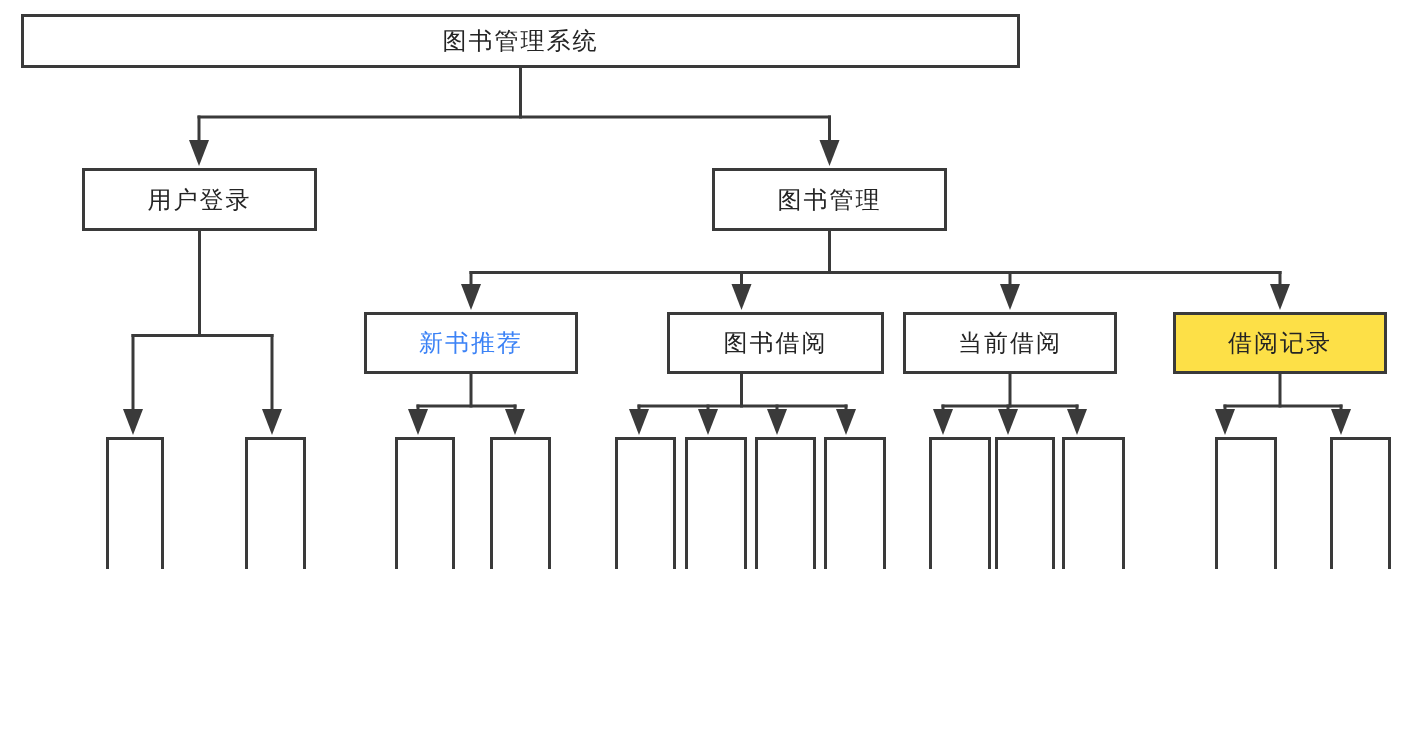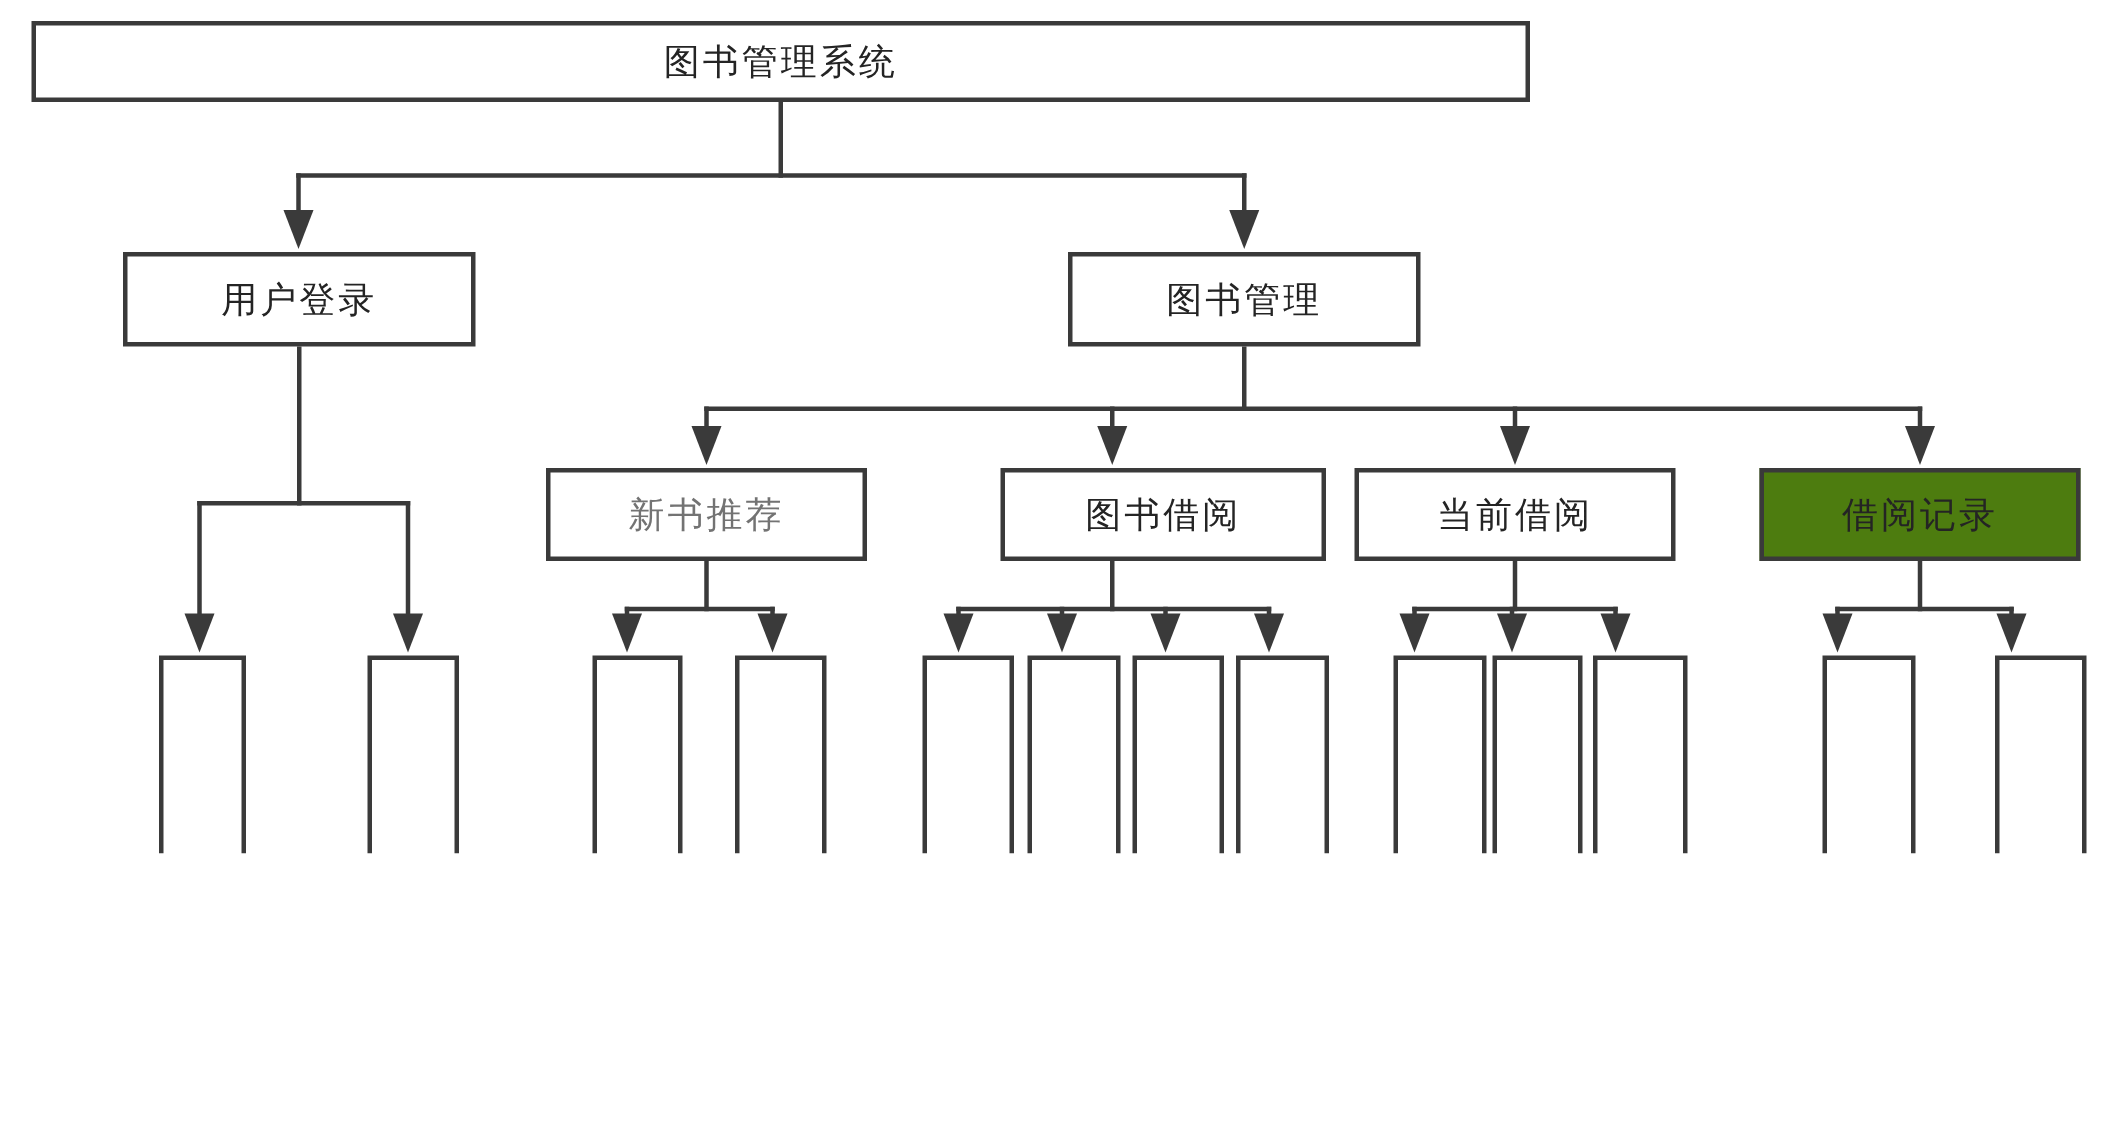--- a/index.html
+++ b/index.html
@@ -120,29 +120,29 @@
       <div class="node horizontal" style="left: 21px; top: 14px; width: 999px; height: 54px; border-color: rgb(58, 58, 58); background: rgb(255, 255, 255);">
         <span class="label" style="color: rgb(36, 36, 36);">图书管理系统</span>
       </div>
       <div class="node horizontal" style="left: 82px; top: 168px; width: 235px; height: 63px; border-color: rgb(58, 58, 58); background: rgb(255, 255, 255);">
         <span class="label" style="color: rgb(36, 36, 36);">用户登录</span>
       </div>
       <div class="node horizontal" style="left: 712px; top: 168px; width: 235px; height: 63px; border-color: rgb(58, 58, 58); background: rgb(255, 255, 255);">
         <span class="label" style="color: rgb(36, 36, 36);">图书管理</span>
       </div>
       <div class="node horizontal" style="left: 364px; top: 312px; width: 214px; height: 62px; border-color: rgb(58, 58, 58); background: rgb(255, 255, 255);">
-        <span class="label" style="color: #737373;">新书推荐</span>
+        <span class="label" style="color: #3b82f6;">新书推荐</span>
       </div>
       <div class="node horizontal" style="left: 633px; top: 312px; width: 217px; height: 62px; border-color: rgb(58, 58, 58); background: rgb(255, 255, 255); margin-left: 34px;">
         <span class="label" style="color: rgb(36, 36, 36);">图书借阅</span>
       </div>
       <div class="node horizontal" style="left: 903px; top: 312px; width: 214px; height: 62px; border-color: rgb(58, 58, 58); background: rgb(255, 255, 255);">
         <span class="label" style="color: rgb(36, 36, 36);">当前借阅</span>
       </div>
-      <div class="node horizontal" style="left: 1173px; top: 312px; width: 214px; height: 62px; border-color: rgb(58, 58, 58); background: #4d7c0f;">
+      <div class="node horizontal" style="left: 1173px; top: 312px; width: 214px; height: 62px; border-color: rgb(58, 58, 58); background: #fde047;">
         <span class="label" style="color: rgb(36, 36, 36);">借阅记录</span>
       </div>
       <div class="node vertical" style="left: 106px; top: 437px; width: 58px; height: 300px; border-color: rgb(58, 58, 58); background: rgb(255, 255, 255);">
         <span class="label" style="color: rgb(36, 36, 36);">用户登录</span>
       </div>
       <div class="node vertical" style="left: 245px; top: 437px; width: 61px; height: 300px; border-color: rgb(58, 58, 58); background: rgb(255, 255, 255);">
         <span class="label" style="color: rgb(36, 36, 36);">注销登录</span>
       </div>
       <div class="node vertical" style="left: 395px; top: 437px; width: 60px; height: 300px; border-color: rgb(58, 58, 58); background: rgb(255, 255, 255);">
         <span class="label" style="color: rgb(36, 36, 36);">查询图书</span>

